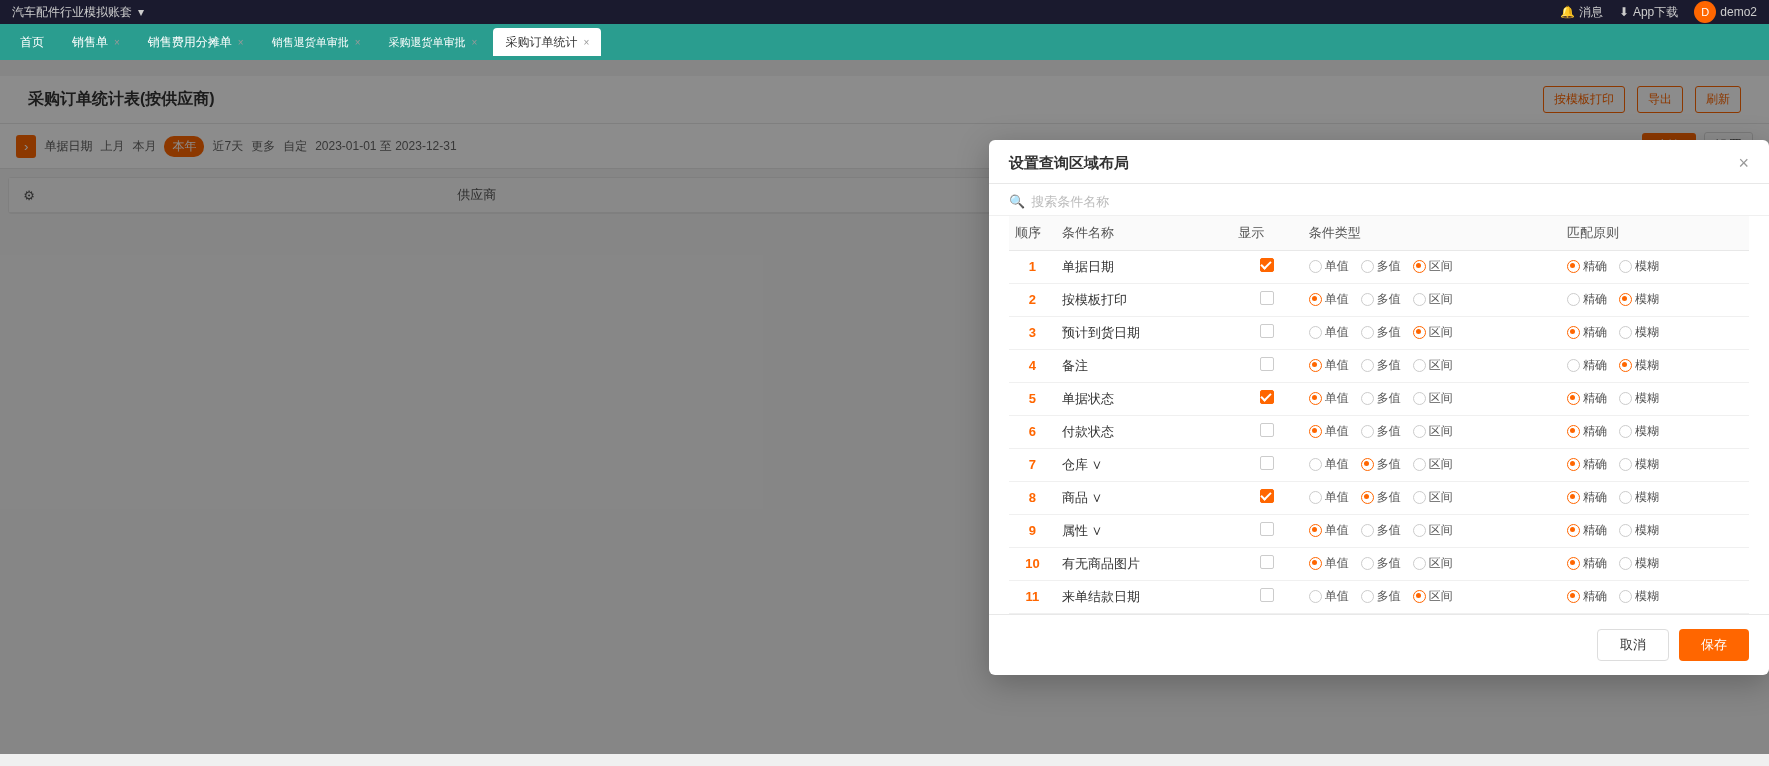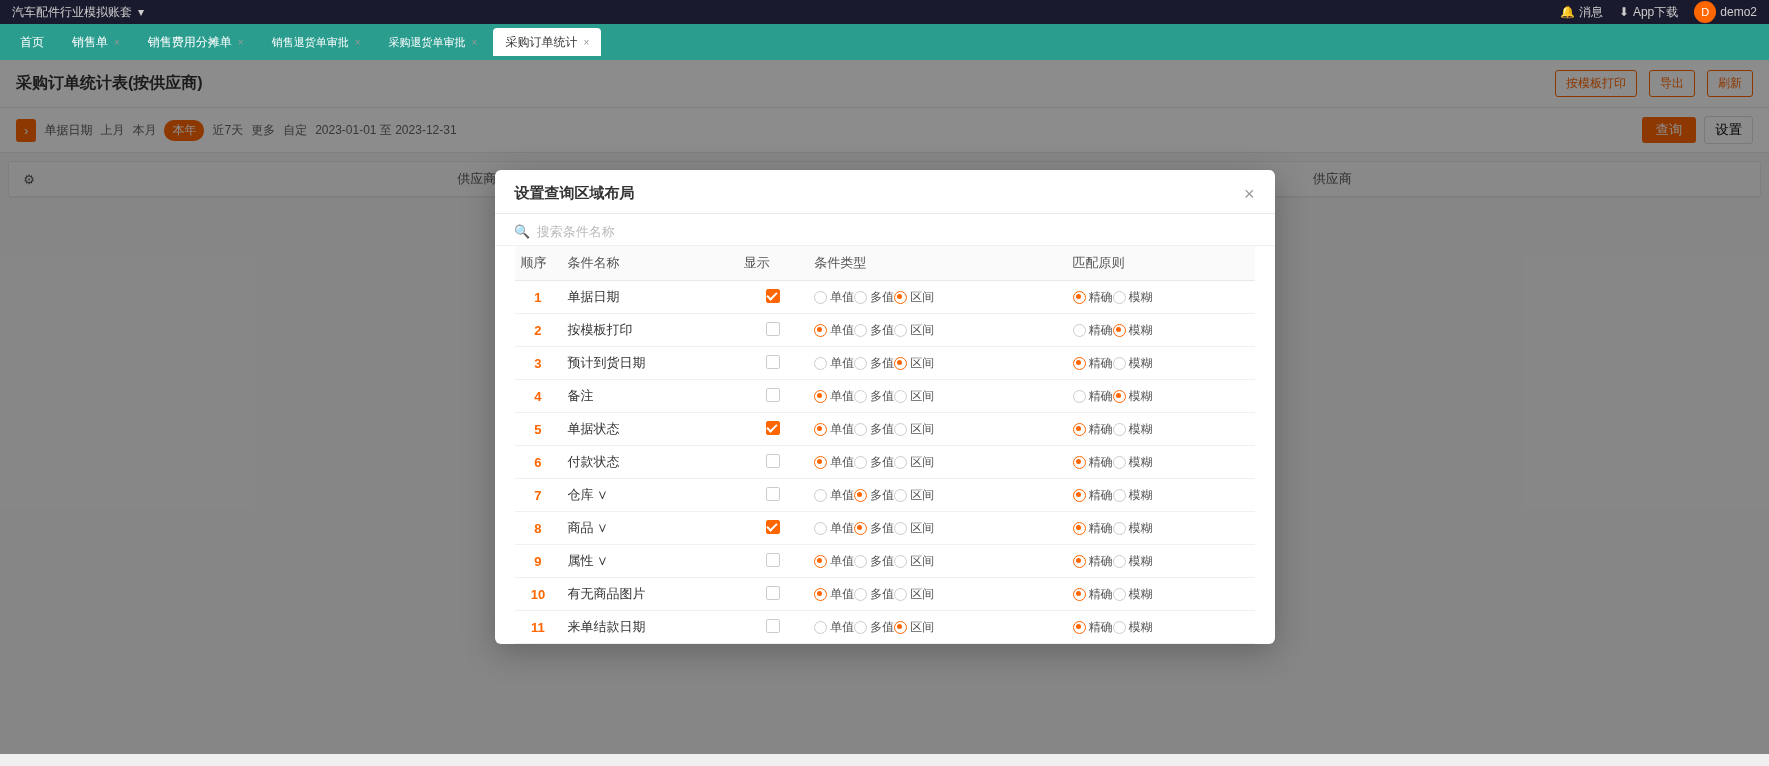--- a/index.html
+++ b/index.html
@@ -46,25 +46,26 @@
     .main-area {
       height: calc(766px - 72px);
       background: #f5f5f5;
       position: relative;
       overflow: hidden;
     }
 
     
     .page-header {
       background: #fff;
-      padding: 10px 16px;
+      padding: 10px 28px;
       display: flex;
       align-items: center;
       justify-content: space-between;
       border-bottom: 1px solid #e8e8e8;
+      margin-top: 16px;
     }
     .page-title { font-size: 16px; font-weight: bold; color: #333; }
     .header-actions { display: flex; align-items: center; gap: 12px; }
     .btn-print { border: 1px solid #f60; color: #f60; background: #fff; padding: 4px 10px; border-radius: 3px; cursor: pointer; font-size: 12px; }
     .btn-export { border: 1px solid #f60; color: #f60; background: #fff; padding: 4px 10px; border-radius: 3px; cursor: pointer; font-size: 12px; }
     .btn-refresh { border: 1px solid #f60; color: #f60; background: #fff; padding: 4px 10px; border-radius: 3px; cursor: pointer; font-size: 12px; }
 
     
     .filter-bar {
       background: #fff;
@@ -88,21 +89,21 @@
     }
 
     
     .overlay {
       position: absolute;
       top: 0; left: 0; right: 0; bottom: 0;
       background: rgba(0,0,0,0.45);
       z-index: 100;
       display: flex;
       align-items: center;
-      justify-content: center;
+      justify-content: flex-end;
     }
 
     
     .dialog {
       background: #fff;
       border-radius: 6px;
       width: 780px;
       max-height: 640px;
       display: flex;
       flex-direction: column;
@@ -211,21 +212,21 @@
     }
     .cb-empty {
       width: 14px; height: 14px;
       border: 1.5px solid #ccc;
       border-radius: 2px;
       display: inline-block;
       cursor: pointer;
     }
 
     
-    .radio-group { display: flex; align-items: center; gap: 0; flex-wrap: nowrap; }
+    .radio-group { display: flex; align-items: center; gap: 12px; flex-wrap: nowrap; }
     .radio-item { display: flex; align-items: center; gap: 3px; white-space: nowrap; }
     .radio-circle {
       width: 13px; height: 13px;
       border-radius: 50%;
       border: 1.5px solid #ccc;
       display: inline-block;
       position: relative;
       cursor: pointer;
     }
     .radio-circle.selected {
@@ -750,17 +751,21 @@
                       <span class="radio-circle"></span>
                       <span class="radio-label">模糊</span>
                     </span>
                   </div>
                 </td>
               </tr>
             </tbody>
         </table>
       </div>
 
+      <div class="dialog-footer">
+        <button class="btn-cancel">取消</button>
+        <button class="btn-save">保存</button>
+      </div>
 
     </div>
   </div>
 
 </div>
 
 </body></html>

